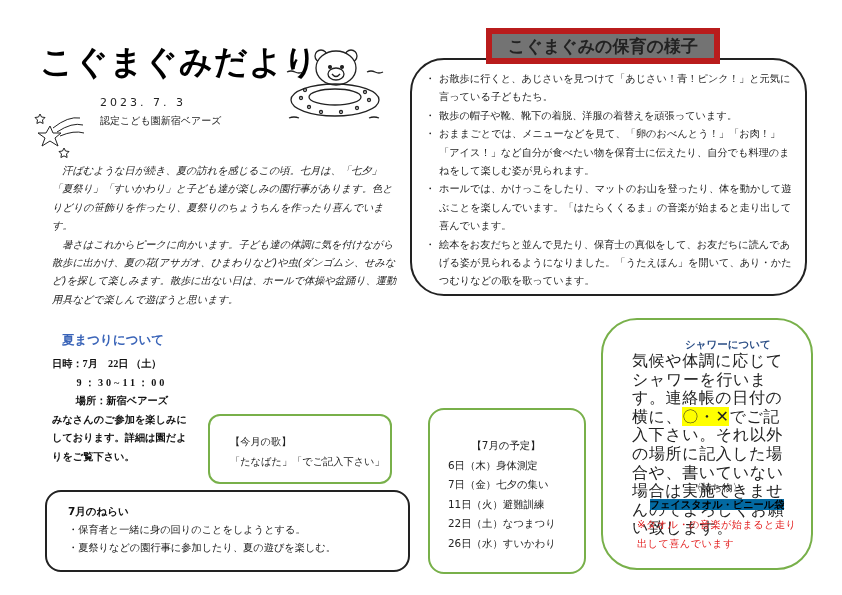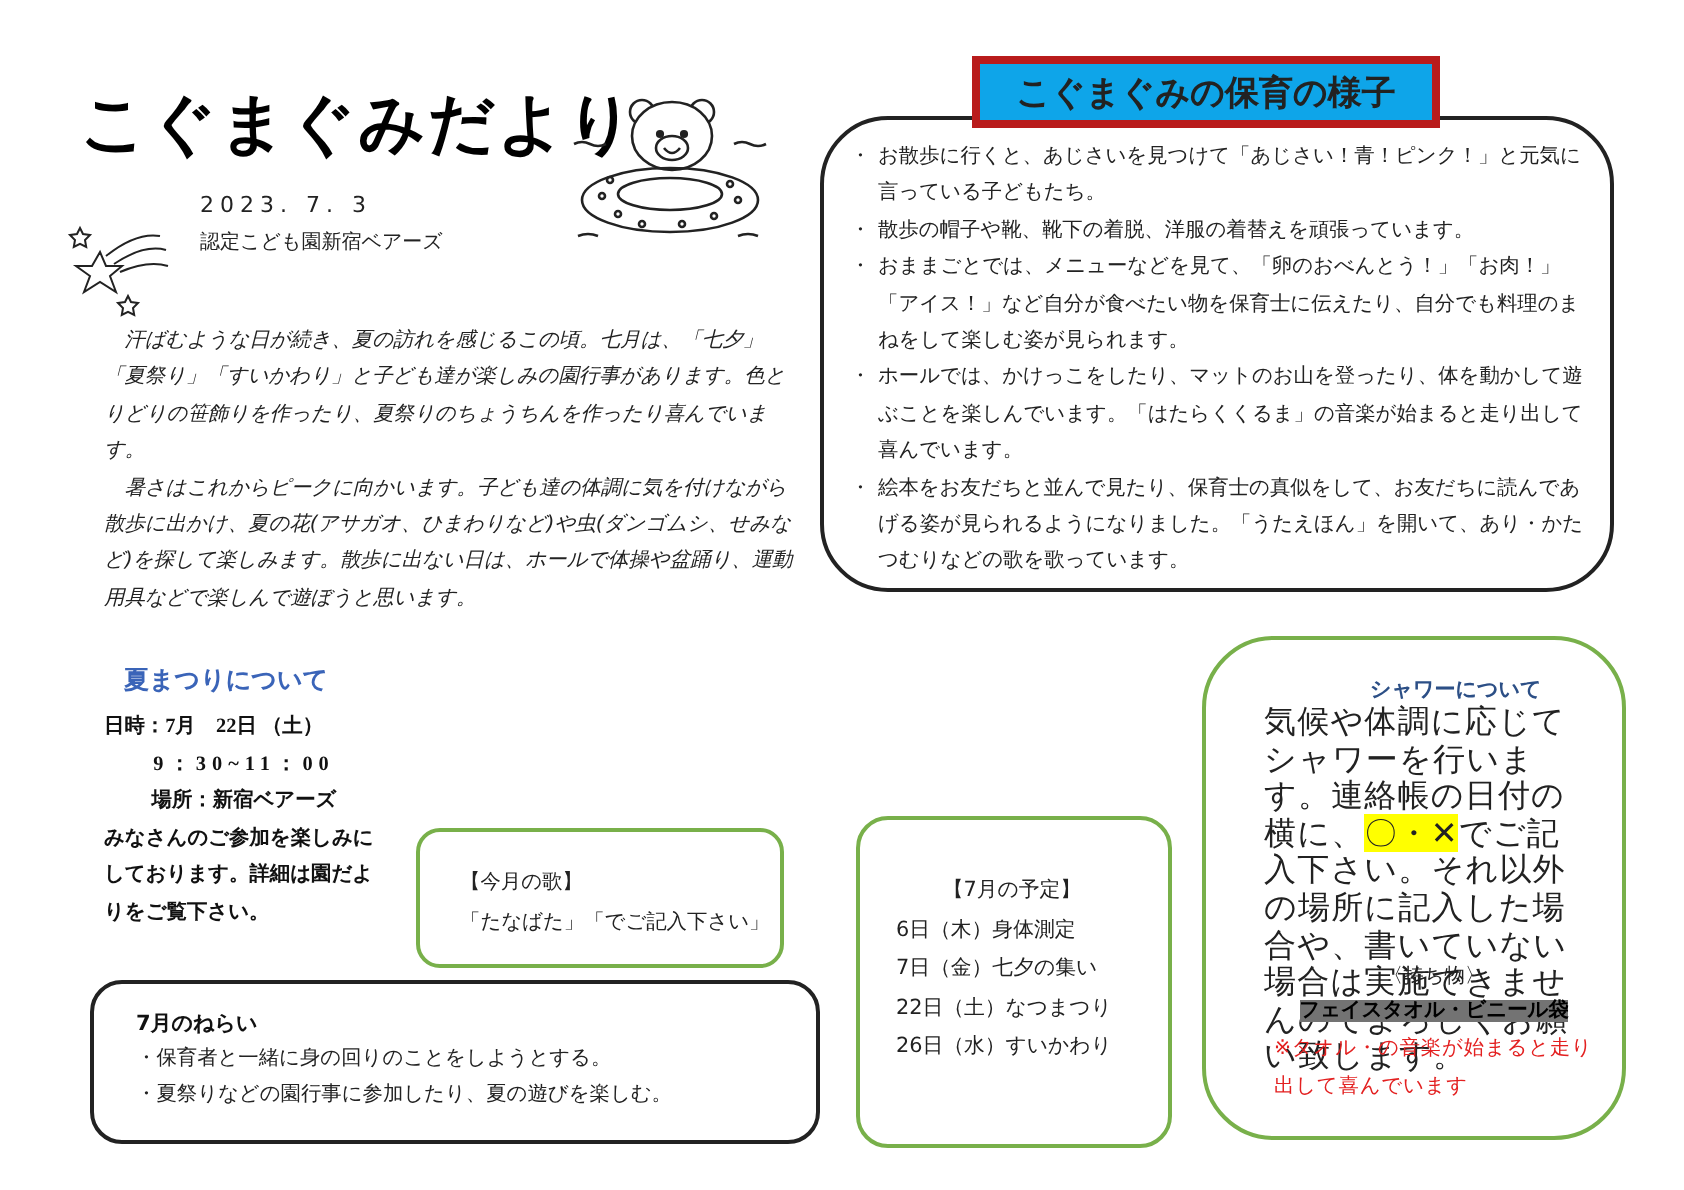--- a/index.html
+++ b/index.html
@@ -12,21 +12,21 @@
   .school { left:100px; top:114px; font-size:10px; color:#222; }
 
   .bear { left:285px; top:42px; width:100px; height:80px; }
   .comet { left:28px; top:108px; width:60px; height:52px; }
 
   .intro { left:52px; top:162px; width:346px; font-size:10.2px; line-height:18.4px; color:#222;font-style:italic; }
   .intro p { text-indent:1em; }
 
   
   .hoiku-box { left:410px; top:58px; width:397px; height:238px; border:2px solid #222; border-radius:34px; }
-  .hoiku-title-box { left:486px; top:28px; width:234px; height:36px; border:4px solid #b91c1c; background:#0ea5e9; display:flex; align-items:center; justify-content:center; font-size:17px; font-weight:bold; color:#222; }
+  .hoiku-title-box { left:486px; top:28px; width:234px; height:36px; border:6px solid #b91c1c; background:#737373; display:flex; align-items:center; justify-content:center; font-size:17px; font-weight:bold; color:#222; }
   .hoiku-list { left:428px; top:70px; width:370px; list-style:none; font-size:10.2px; line-height:18.4px; color:#222; }
   .hoiku-list li { padding-left:11px; position:relative; }
   .hoiku-list li::before { content:"・"; position:absolute; left:-3px; }
 
   
   .matsuri-title { left:62px; top:332px; font-size:12.5px; font-weight:bold; color:#3a64b8; }
   .matsuri-info { left:52px; top:355px; width:140px; font-size:10.2px; font-weight:bold; line-height:18.6px; color:#111;font-family:Liberation Serif, serif; }
   .matsuri-info .c { text-align:center; }
   .matsuri-info .time { letter-spacing:3px; text-align:center; }
 
@@ -39,21 +39,21 @@
   .sched-list { left:448px; top:436px; font-size:10.4px; line-height:19.6px; color:#222; list-style:none; }
   .sched-title { text-align:center; padding-left:8px; }
 
   
   .shower-box { left:601px; top:318px; width:212px; height:252px; border:2px solid #78b04a; border-radius:36px; }
   .shower-title { left:637px; top:338px; font-size:10.5px; font-weight:bold; color:#2c4f86;margin-left:48px; }
   .shower-text { left:608px; top:352px; width:160px; font-size:16px; line-height:18.6px; color:#222; letter-spacing:0.6px;margin-left:24px; }
   .hl-yellow { background:#ffff00; }
   .shower-mochi { left:637px; top:481px; width:160px; text-align:center; font-size:10.2px; color:#222; }
   .shower-items { left:637px; top:498px; width:160px; text-align:center; font-size:10.2px; font-weight:bold; }
-  .shower-items span { background:#737373; color:#000; }
+  .shower-items span { background:#0369a1; color:#000; }
   .shower-note { left:637px; top:516px; width:160px; font-size:10.2px; line-height:18.6px; color:#e32020; letter-spacing:0.4px; }
 
   
   .nerai-box { left:45px; top:490px; width:365px; height:82px; border:2px solid #222; border-radius:16px; }
   .nerai-title { left:68px; top:505px; font-size:10.5px; font-weight:bold; color:#111; }
   .nerai-list { left:68px; top:521px; list-style:none; font-size:10.2px; line-height:18.4px; color:#222; }
 </style>
 </head>
 <body>
 
@@ -118,20 +118,21 @@
 <div class="abs song-text">
   <div>【今月の歌】</div>
   <div>「たなばた」「でご記入下さい」</div>
 </div>
 
 <div class="abs sched-box"></div>
 <ul class="abs sched-list">
   <li class="sched-title">【7月の予定】</li>
   <li>6日（木）身体測定</li>
   <li>7日（金）七夕の集い</li>
+  <li>11日（火）避難訓練</li>
   <li>22日（土）なつまつり</li>
   <li>26日（水）すいかわり</li>
 </ul>
 
 <div class="abs shower-box"></div>
 <div class="abs shower-title">シャワーについて</div>
 <div class="abs shower-text"><span>気候や体調に応じてシャワーを行います。連絡帳の日付の横に、</span><span class="hl-yellow">〇・✕</span><span>でご記入下さい。それ以外の場所に記入した場合や、書いていない場合は実施できませんのでよろしくお願い致します。</span></div>
 <div class="abs shower-mochi">〈持ち物〉</div>
 <div class="abs shower-items"><span>フェイスタオル・ビニール袋</span></div>
 <div class="abs shower-note">※タオル・の音楽が始まると走り出して喜んでいます</div>

